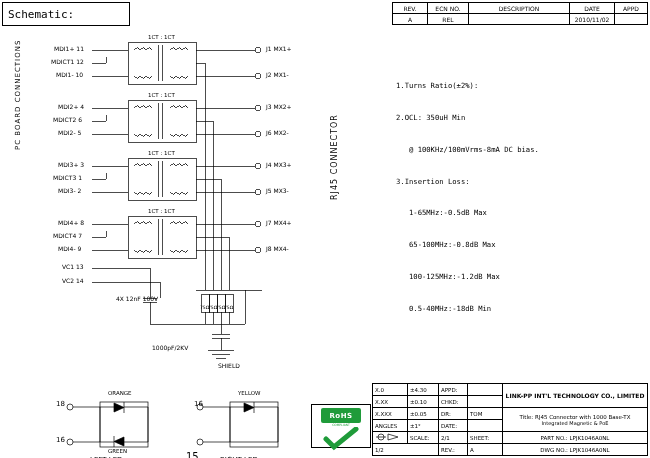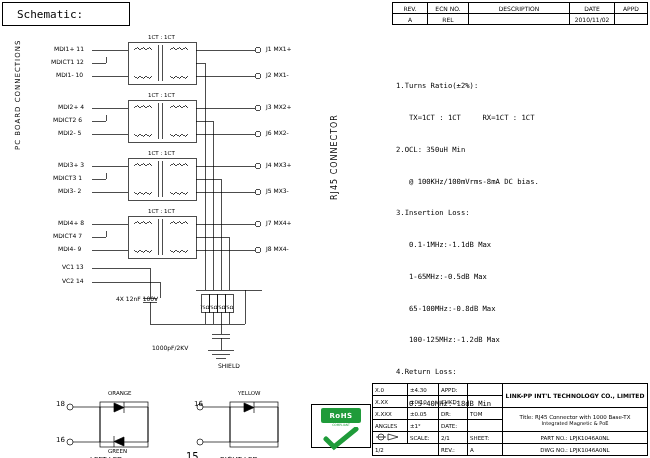--- a/index.html
+++ b/index.html
@@ -11,21 +11,21 @@
     position:relative;
     overflow:hidden;
   }
   .abs{position:absolute;}
   
   #title-box{
     left:2px;top:2px;width:128px;height:24px;
     border:1px solid #000;
     display:flex;align-items:center;
     font-size:11px;
-    padding-left:14px;
+    padding-left:5px;
     box-sizing:border-box;
     text-align:center;
   }
   
   #rev-table{
     right:2px;top:2px;
     border-collapse:collapse;
     font-size:6px;
     font-family:"DejaVu Sans", sans-serif;
   }
@@ -140,29 +140,26 @@
     <td>REL</td>
     <td></td>
     <td>2010/11/02</td>
     <td></td>
   </tr>
 </tbody>
   </table>
 
 <div class="abs" id="specs">
   <div>1.Turns Ratio(±2%):</div>
-  <div>   TX=1CT : 1CT     RX=1CT : 1CT</div>
   <div>2.OCL: 350uH Min</div>
   <div>   @ 100KHz/100mVrms-8mA DC bias.</div>
   <div>3.Insertion Loss:</div>
-  <div>   0.1-1MHz:-1.1dB Max</div>
   <div>   1-65MHz:-0.5dB Max</div>
   <div>   65-100MHz:-0.8dB Max</div>
   <div>   100-125MHz:-1.2dB Max</div>
-  <div>4.Return Loss:</div>
   <div>   0.5-40MHz:-18dB Min</div>
   
   
   
   
   
   
   
   
   

